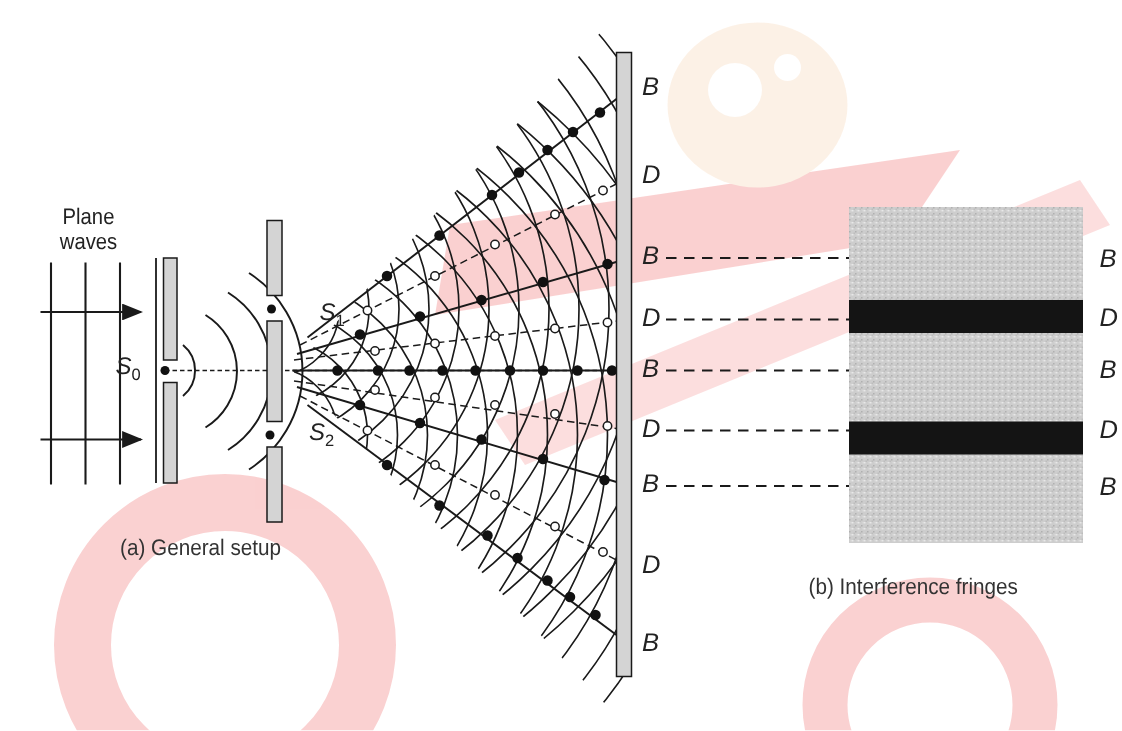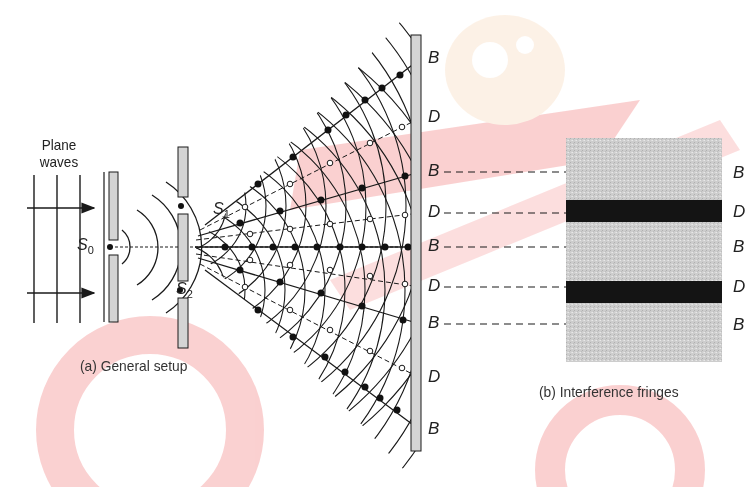--- a/index.html
+++ b/index.html
@@ -206,21 +206,21 @@
     <div>Plane</div>
     <div>waves</div>
   </div>
 
   <div class="lbl src" style="left:77px;top:236px;">
     <span>S</span><sub>0</sub>
   </div>
   <div class="lbl src" style="left:190px;top:200px;margin-left:23px;">
     <span>S</span><sub>1</sub>
   </div>
-  <div class="lbl src" style="left:176px;top:280px;">
+  <div class="lbl src" style="left:206px;top:280px;">
     <span>S</span><sub>2</sub>
   </div>
 
   <div class="lbl caption" style="left:80px;top:357px;">(a) General setup</div>
   <div class="lbl caption" style="left:539px;top:383px;">(b) Interference fringes</div>
 
   <div class="lbl fr" style="left:428px;top:48px;">B</div>
   <div class="lbl fr" style="left:428px;top:107px;">D</div>
   <div class="lbl fr" style="left:428px;top:161px;">B</div>
   <div class="lbl fr" style="left:428px;top:202px;">D</div>

